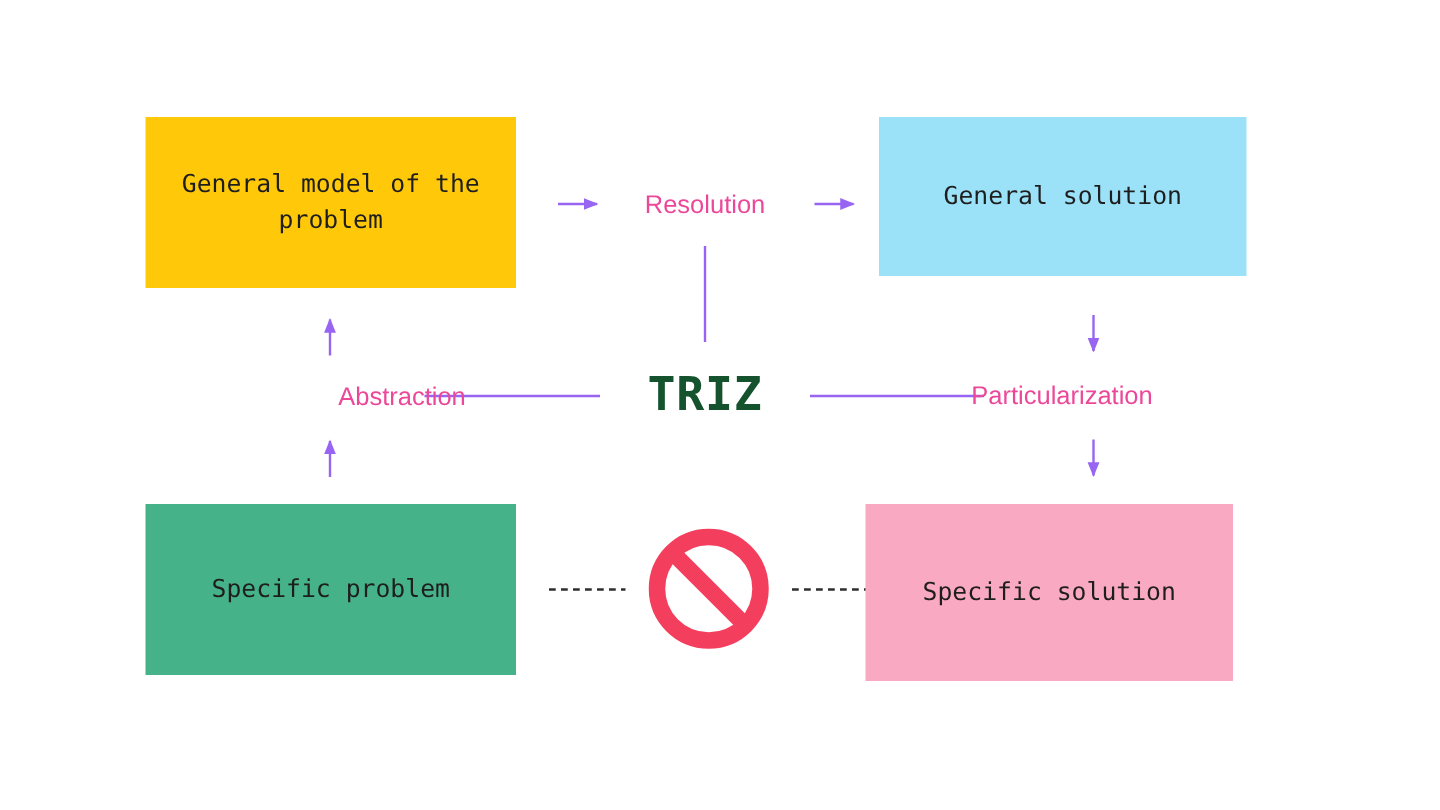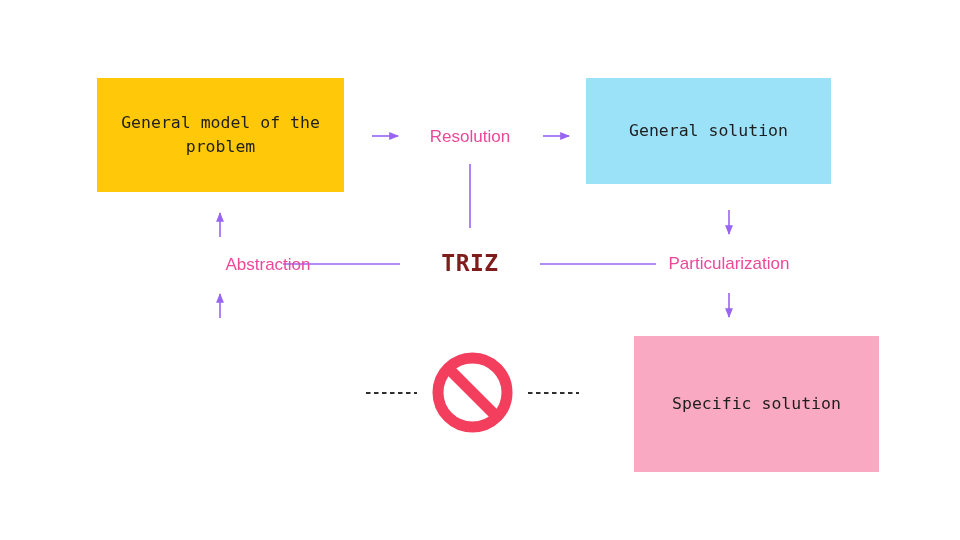--- a/index.html
+++ b/index.html
@@ -20,40 +20,40 @@
     text-align: center;
     font-family: "DejaVu Sans Mono", monospace;
     font-size: 16.5px;
     line-height: 1.45;
     color: #1e1e1e;
     padding: 0 12px;
   }
   .box-general-model   { left: 97px;  top: 78px;  width: 247px; height: 114px; }
   .box-general-solution{ left: 586px; top: 78px;  width: 245px; height: 106px; }
   .box-specific-problem{ left: 97px;  top: 336px; width: 247px; height: 114px; }
-  .box-specific-solution{ left: 634px; top: 336px; width: 245px; height: 136px; text-align: center; }
+  .box-specific-solution{ left: 577px; top: 336px; width: 245px; height: 118px; text-align: center; }
   .flow-label {
     position: absolute;
     transform: translate(-50%, -50%);
     font-size: 17px;
     color: #ec4899;
     white-space: nowrap;
   }
   .label-resolution        { left: 470px; top: 137px; }
   .label-abstraction       { left: 220px; top: 265px; margin-left: 48px; }
-  .label-particularization { left: 729px; top: 264px; }
+  .label-particularization { left: 708px; top: 264px; }
   .triz-title {
     position: absolute;
     left: 470px; top: 263px;
     transform: translate(-50%, -50%);
     font-family: "DejaVu Sans Mono", monospace;
     font-weight: bold;
-    font-size: 23px;
+    font-size: 31px;
     letter-spacing: 0.5px;
-    color: #7f1d1d;
+    color: #14532d;
     white-space: nowrap;
   }
   svg.overlay {
     position: absolute;
     left: 0; top: 0;
     width: 960px; height: 540px;
     pointer-events: none;
   }
 </style>
 </head>
@@ -96,20 +96,23 @@
   </svg>
 
   <div class="box box-general-model" style="background-color: rgb(255, 201, 10);">
     <span>General model of the problem</span>
   </div>
 
   <div class="box box-general-solution" style="background-color: rgb(155, 226, 249);">
     <span>General solution</span>
   </div>
 
+  <div class="box box-specific-problem" style="background-color: rgb(69, 178, 138);">
+    <span>Specific problem</span>
+  </div>
 
   <div class="box box-specific-solution" style="background-color: rgb(249, 169, 194);">
     <span>Specific solution</span>
   </div>
 
   <div class="flow-label label-resolution">Resolution</div>
   <div class="flow-label label-abstraction">Abstraction</div>
   <div class="flow-label label-particularization">Particularization</div>
 
   <div class="triz-title">TRIZ</div>

